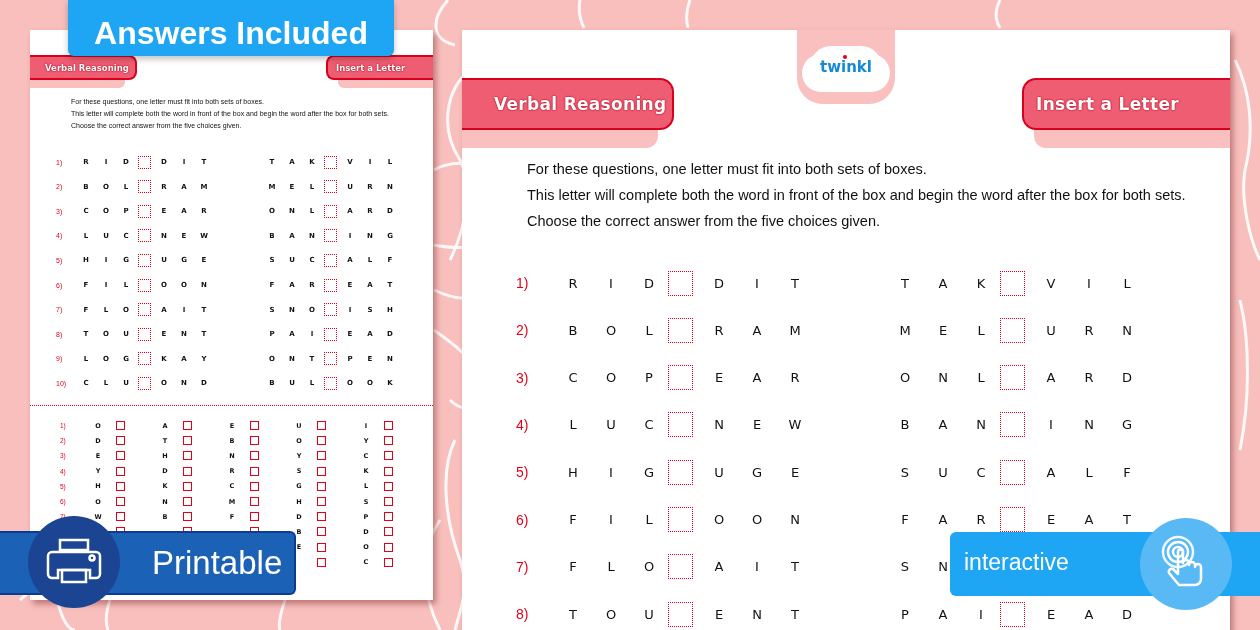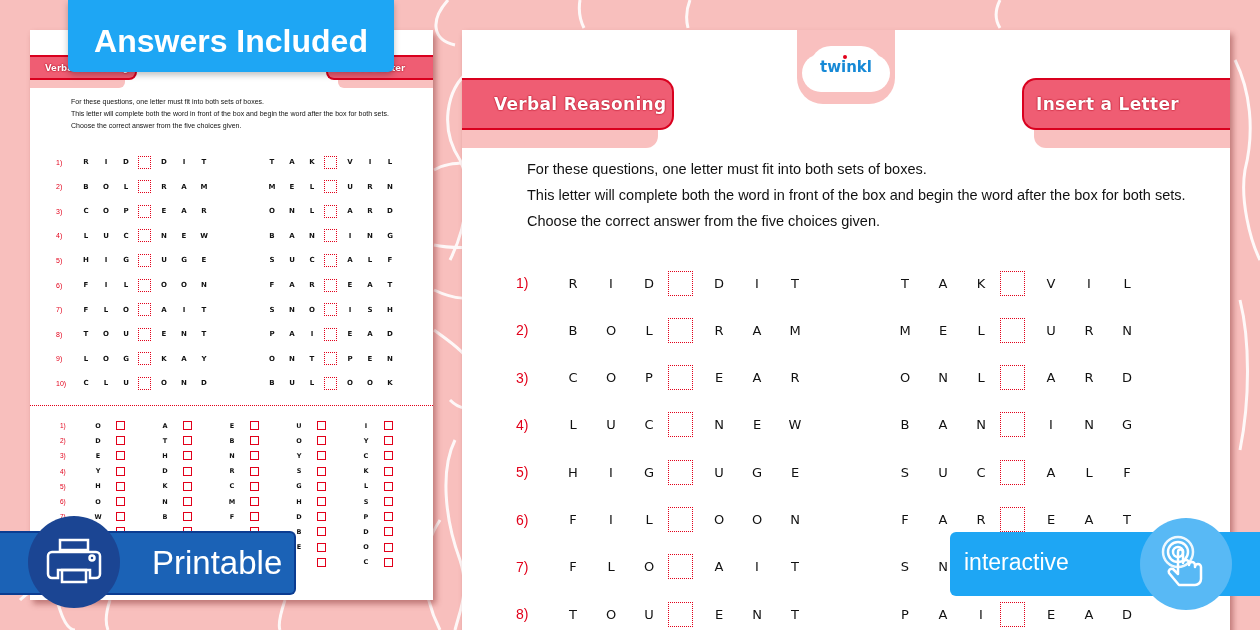--- a/index.html
+++ b/index.html
@@ -88,21 +88,21 @@
 
   
   .ans-row { position: absolute; left: 30px; display: flex; align-items: center; height: 13px; }
   .ans-num { width: 28px; color: #e2001a; font-size: 6.5px; font-family: "Liberation Sans", sans-serif; }
   .ans-cell { display: flex; align-items: center; width: 67px; }
   .ans-letter { width: 20px; text-align: center; font-size: 6.5px; font-weight: bold; color: #111; }
   .ans-box { width: 9px; height: 9px; border: 1px solid #e2001a; margin-left: 8px; }
 
   
   .badge-answers {
-    position: absolute; left: 68px; top: 0; width: 326px; height: 72px;
+    position: absolute; left: 68px; top: 0; width: 326px; height: 56px;
     background: #1ea6f4; border-radius: 0 0 6px 6px;
     box-shadow: 0 3px 6px rgba(0,0,0,0.25);
     color: #fff; font-family: "Liberation Sans", sans-serif; font-weight: bold;
     font-size: 32px; display: flex; justify-content: center; align-items: center; padding-top: 10px;
     z-index: 5;
   }
 
   .badge-printable {
     position: absolute; left: 0; top: 531px; width: 296px; height: 64px;
     background: #1b62b6; border: 2px solid #0b3c91; border-left: none; border-radius: 0 6px 6px 0;

